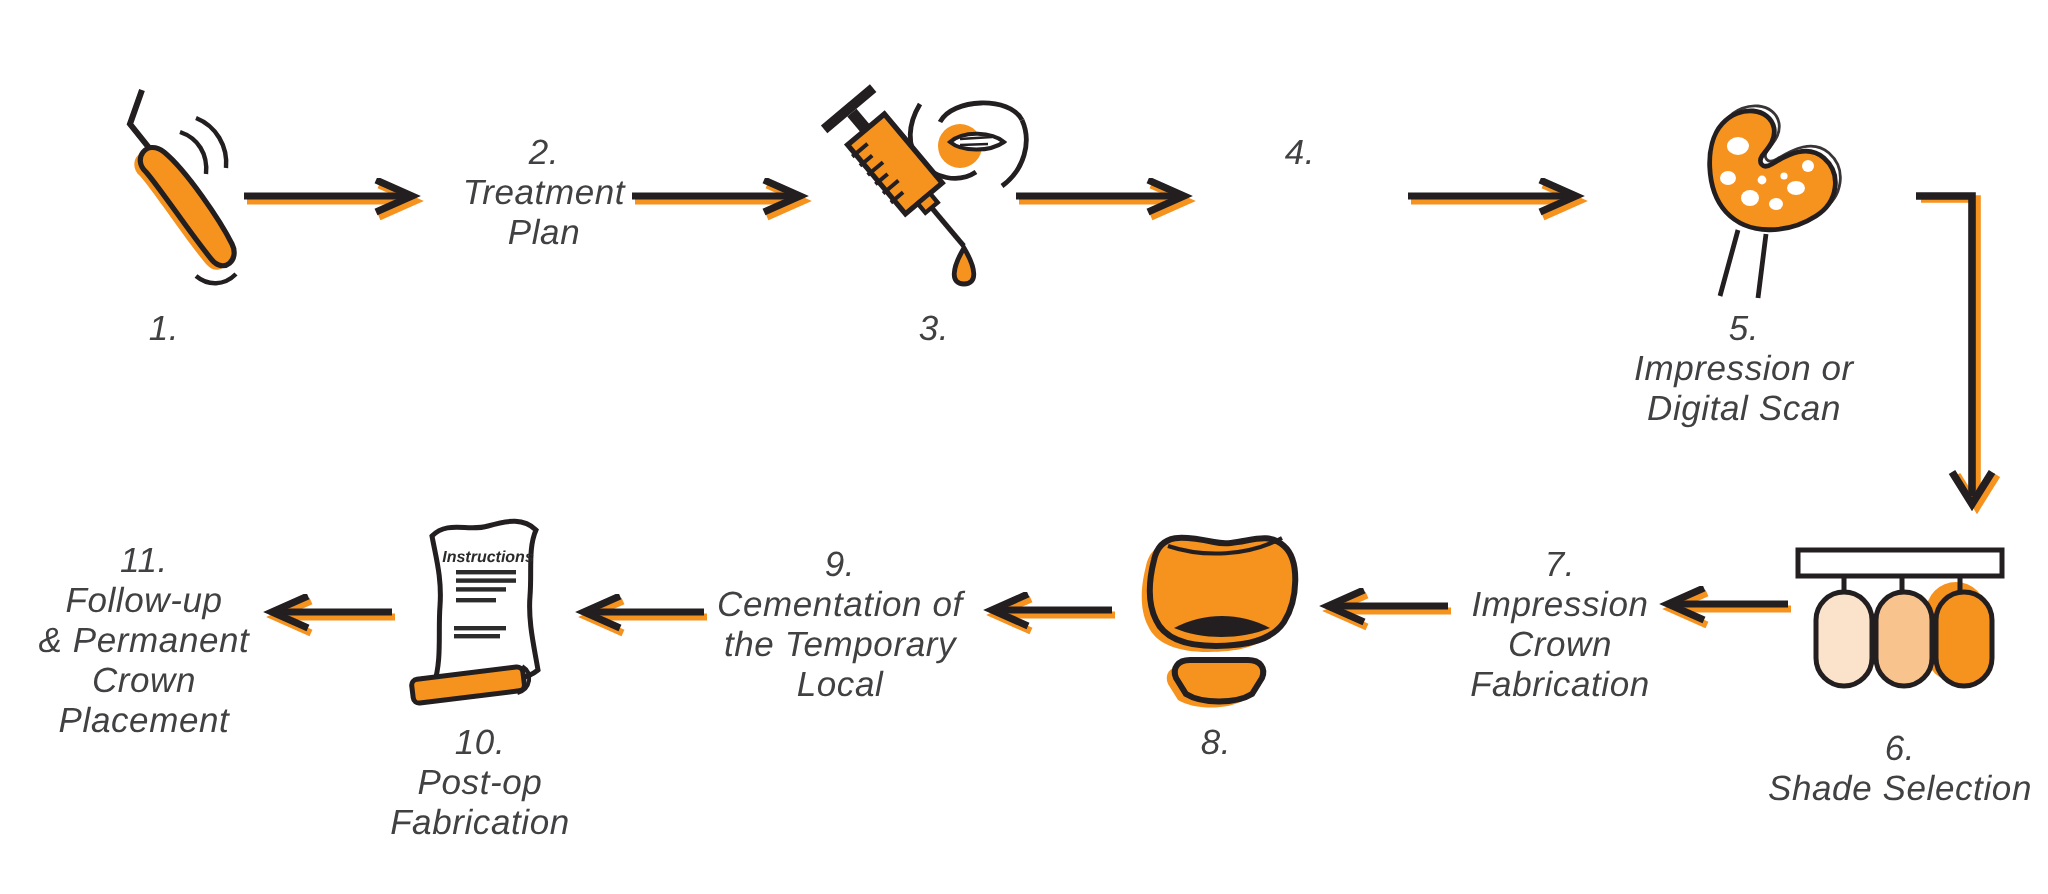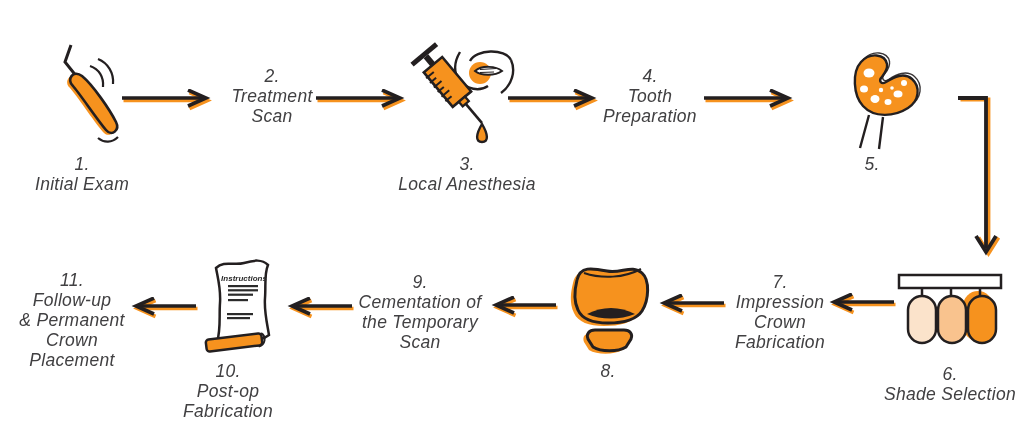--- a/index.html
+++ b/index.html
@@ -41,38 +41,37 @@
     <path class="ink" d="M31,3 L25,20 L41,40" stroke-width="3"></path>
     <path class="fo" transform="translate(-3,2)" d="M33,44 C26,38 33,27 42,34 C53,43 70,68 76,80 C80,88 72,95 66,88 C56,76 40,52 33,44 Z"></path>
     <path class="fo so" stroke-width="2.6" d="M33,44 C26,38 33,27 42,34 C53,43 70,68 76,80 C80,88 72,95 66,88 C56,76 40,52 33,44 Z"></path>
     <path class="ink" stroke-width="2.2" d="M50,24 C59,27 64,35 63,45"></path>
     <path class="ink" stroke-width="2.2" d="M58,17 C68,21 74,31 73,42"></path>
     <path class="ink" stroke-width="2.2" d="M58,96 C64,101 72,101 78,95"></path>
   </svg>
 
   <div class="lbl" style="left:2px;top:154px;width:160px">
     <div class="num">1.</div>
-    <div class="txt">Initial Exam</div>
   </div>
 
   <svg class="arrow" style="left:120px;top:89px;width:96px;height:24px" viewBox="0 0 96 24">
     <g class="ora" stroke-width="3.6" transform="translate(1.5,2.5)">
         <path d="M2,9 L84,9"></path>
         <path d="M68,1 L86,9 L68,17"></path>
       </g>
     <g class="ink" stroke-width="3.6">
         <path d="M2,9 L84,9"></path>
         <path d="M68,1 L86,9 L68,17"></path>
       </g>
   </svg>
 
   <div class="lbl" style="left:192px;top:66px;width:160px">
     <div class="num">2.</div>
     <div class="txt">Treatment
-Scan</div>
+Plan</div>
   </div>
 
   <svg class="arrow" style="left:314px;top:89px;width:96px;height:24px" viewBox="0 0 96 24">
     <g class="ora" stroke-width="3.6" transform="translate(1.5,2.5)">
         <path d="M2,9 L84,9"></path>
         <path d="M68,1 L86,9 L68,17"></path>
       </g>
     <g class="ink" stroke-width="3.6">
         <path d="M2,9 L84,9"></path>
         <path d="M68,1 L86,9 L68,17"></path>
@@ -92,38 +91,35 @@
       <rect class="fo so" stroke-width="2.6" x="-12" y="14" width="24" height="45"></rect>
       <path class="ink" stroke-width="2" d="M-14,20 L-4,20 M-14,26 L-6,26 M-14,32 L-4,32 M-14,38 L-6,38 M-14,44 L-4,44 M-14,50 L-6,50"></path>
       <rect class="fo so" stroke-width="2.2" x="-4" y="59" width="8" height="6"></rect>
       <path class="ink" stroke-width="2.6" d="M0,65 L0,90"></path>
     </g>
     <path class="fo so" stroke-width="2.4" d="M74,84 C68,94 67,102 74,102 C81,102 80,94 74,84 Z"></path>
   </svg>
 
   <div class="lbl" style="left:387px;top:154px;width:160px">
     <div class="num">3.</div>
-    <div class="txt">Local Anesthesia</div>
   </div>
 
   <svg class="arrow" style="left:506px;top:89px;width:96px;height:24px" viewBox="0 0 96 24">
     <g class="ora" stroke-width="3.6" transform="translate(1.5,2.5)">
         <path d="M2,9 L84,9"></path>
         <path d="M68,1 L86,9 L68,17"></path>
       </g>
     <g class="ink" stroke-width="3.6">
         <path d="M2,9 L84,9"></path>
         <path d="M68,1 L86,9 L68,17"></path>
       </g>
   </svg>
 
   <div class="lbl" style="left:570px;top:66px;width:160px">
     <div class="num">4.</div>
-    <div class="txt">Tooth
-Preparation</div>
   </div>
 
   <svg class="arrow" style="left:702px;top:89px;width:96px;height:24px" viewBox="0 0 96 24">
     <g class="ora" stroke-width="3.6" transform="translate(1.5,2.5)">
         <path d="M2,9 L84,9"></path>
         <path d="M68,1 L86,9 L68,17"></path>
       </g>
     <g class="ink" stroke-width="3.6">
         <path d="M2,9 L84,9"></path>
         <path d="M68,1 L86,9 L68,17"></path>
@@ -139,20 +135,22 @@
     <ellipse class="fw" cx="52" cy="56" rx="3.5" ry="3"></ellipse>
     <ellipse class="fw" cx="62" cy="48" rx="4.5" ry="3.5"></ellipse>
     <ellipse class="fw" cx="68" cy="37" rx="3" ry="3"></ellipse>
     <circle class="fw" cx="45" cy="44" r="2.2"></circle>
     <circle class="fw" cx="56" cy="42" r="1.8"></circle>
     <path class="ink" stroke-width="2.4" d="M33,69 L24,102 M47,71 L43,103"></path>
   </svg>
 
   <div class="lbl" style="left:792px;top:154px;width:160px">
     <div class="num">5.</div>
+    <div class="txt">Impression or
+Digital Scan</div>
   </div>
 
   <svg class="arrow" style="left:956px;top:90px;width:44px;height:180px" viewBox="0 0 44 180">
     <g class="ora" stroke-width="3.8" transform="translate(2.5,1.5)">
         <path d="M2,8 L30,8 L30,158"></path>
         <path d="M20,146 L30,162 L40,146"></path>
       </g>
     <g class="ink" stroke-width="3.8">
         <path d="M2,8 L30,8 L30,158"></path>
         <path d="M20,146 L30,162 L40,146"></path>
@@ -223,21 +221,21 @@
     <g class="ink" stroke-width="3.6">
         <path d="M70,9 L12,9"></path>
         <path d="M28,1 L10,9 L28,17"></path>
       </g>
   </svg>
 
   <div class="lbl" style="left:340px;top:272px;width:160px">
     <div class="num">9.</div>
     <div class="txt">Cementation of
 the Temporary
-Scan</div>
+Local</div>
   </div>
 
   <svg class="arrow" style="left:282px;top:297px;width:72px;height:24px" viewBox="0 0 72 24">
     <g class="ora" stroke-width="3.6" transform="translate(1.5,2.5)">
         <path d="M70,9 L12,9"></path>
         <path d="M28,1 L10,9 L28,17"></path>
       </g>
     <g class="ink" stroke-width="3.6">
         <path d="M70,9 L12,9"></path>
         <path d="M28,1 L10,9 L28,17"></path>
@@ -254,21 +252,21 @@
       <rect x="30" y="43" width="20" height="2.2"></rect>
       <rect x="29" y="57" width="26" height="2.2"></rect>
       <rect x="29" y="61" width="23" height="2.2"></rect>
     </g>
     <g transform="rotate(-7 40 86)">
       <rect class="fo so" stroke-width="2.5" x="8" y="80" width="56" height="12" rx="3"></rect>
       <path class="ink" stroke-width="2" d="M64,80 C69,84 67,92 60,93"></path>
     </g>
   </svg>
 
-  <div class="lbl" style="left:148px;top:361px;width:160px">
+  <div class="lbl" style="left:160px;top:361px;width:160px">
     <div class="num">10.</div>
     <div class="txt">Post-op
 Fabrication</div>
   </div>
 
   <svg class="arrow" style="left:126px;top:297px;width:72px;height:24px" viewBox="0 0 72 24">
     <g class="ora" stroke-width="3.6" transform="translate(1.5,2.5)">
         <path d="M70,9 L12,9"></path>
         <path d="M28,1 L10,9 L28,17"></path>
       </g>

